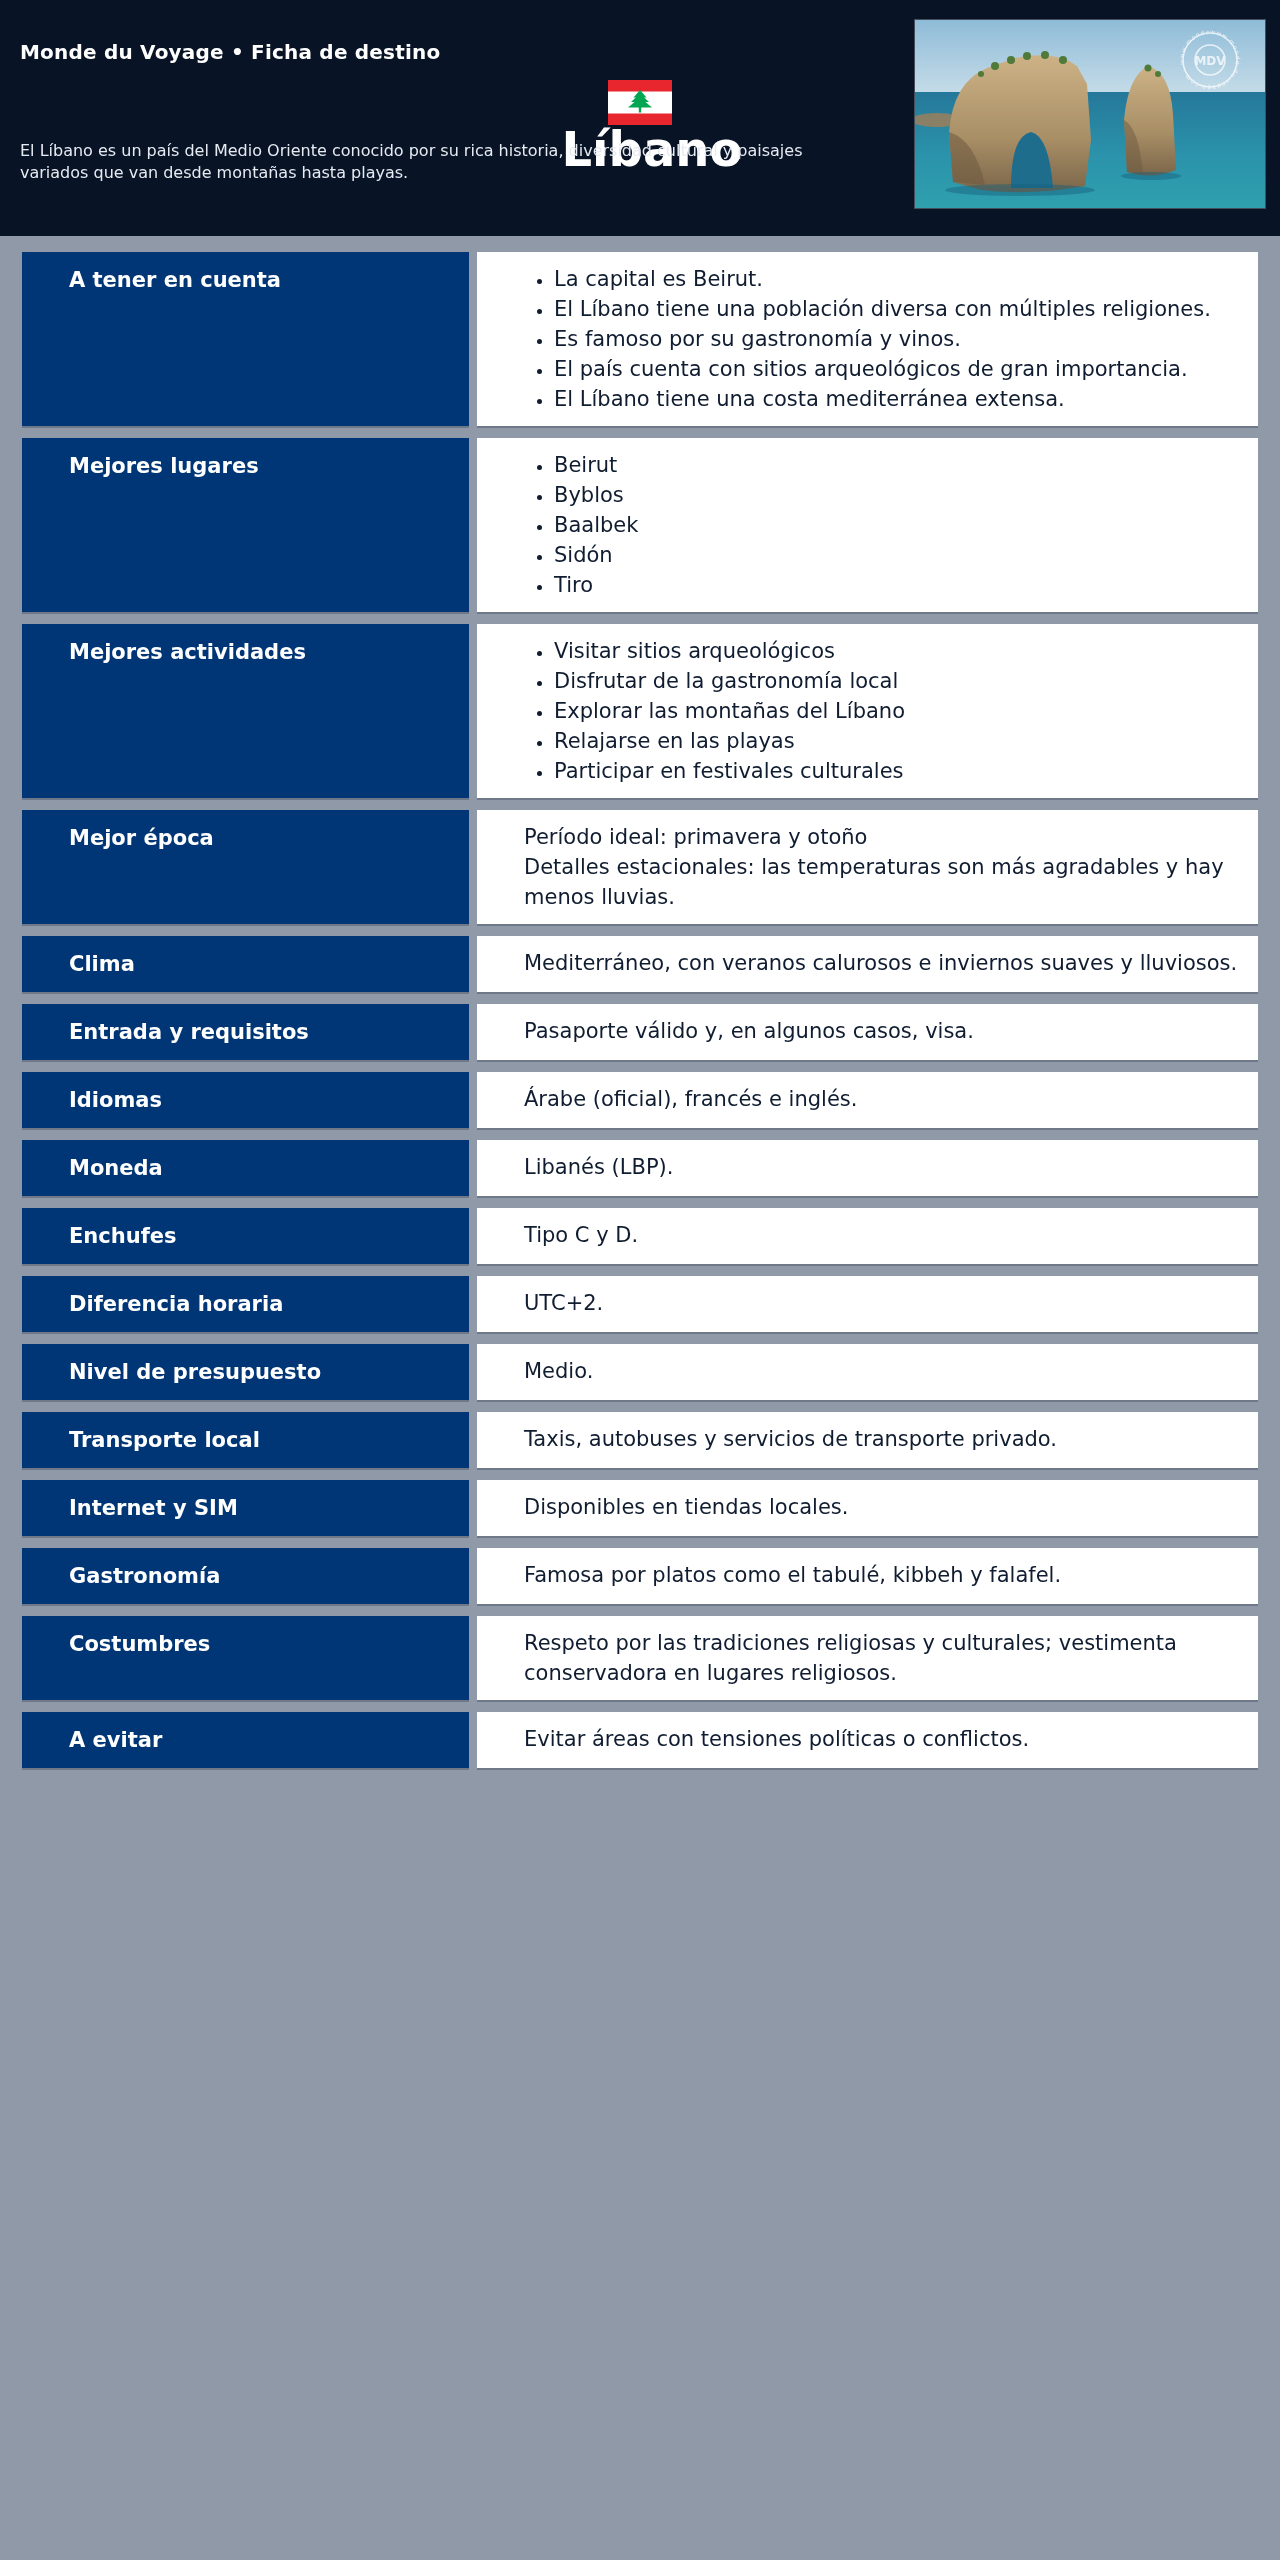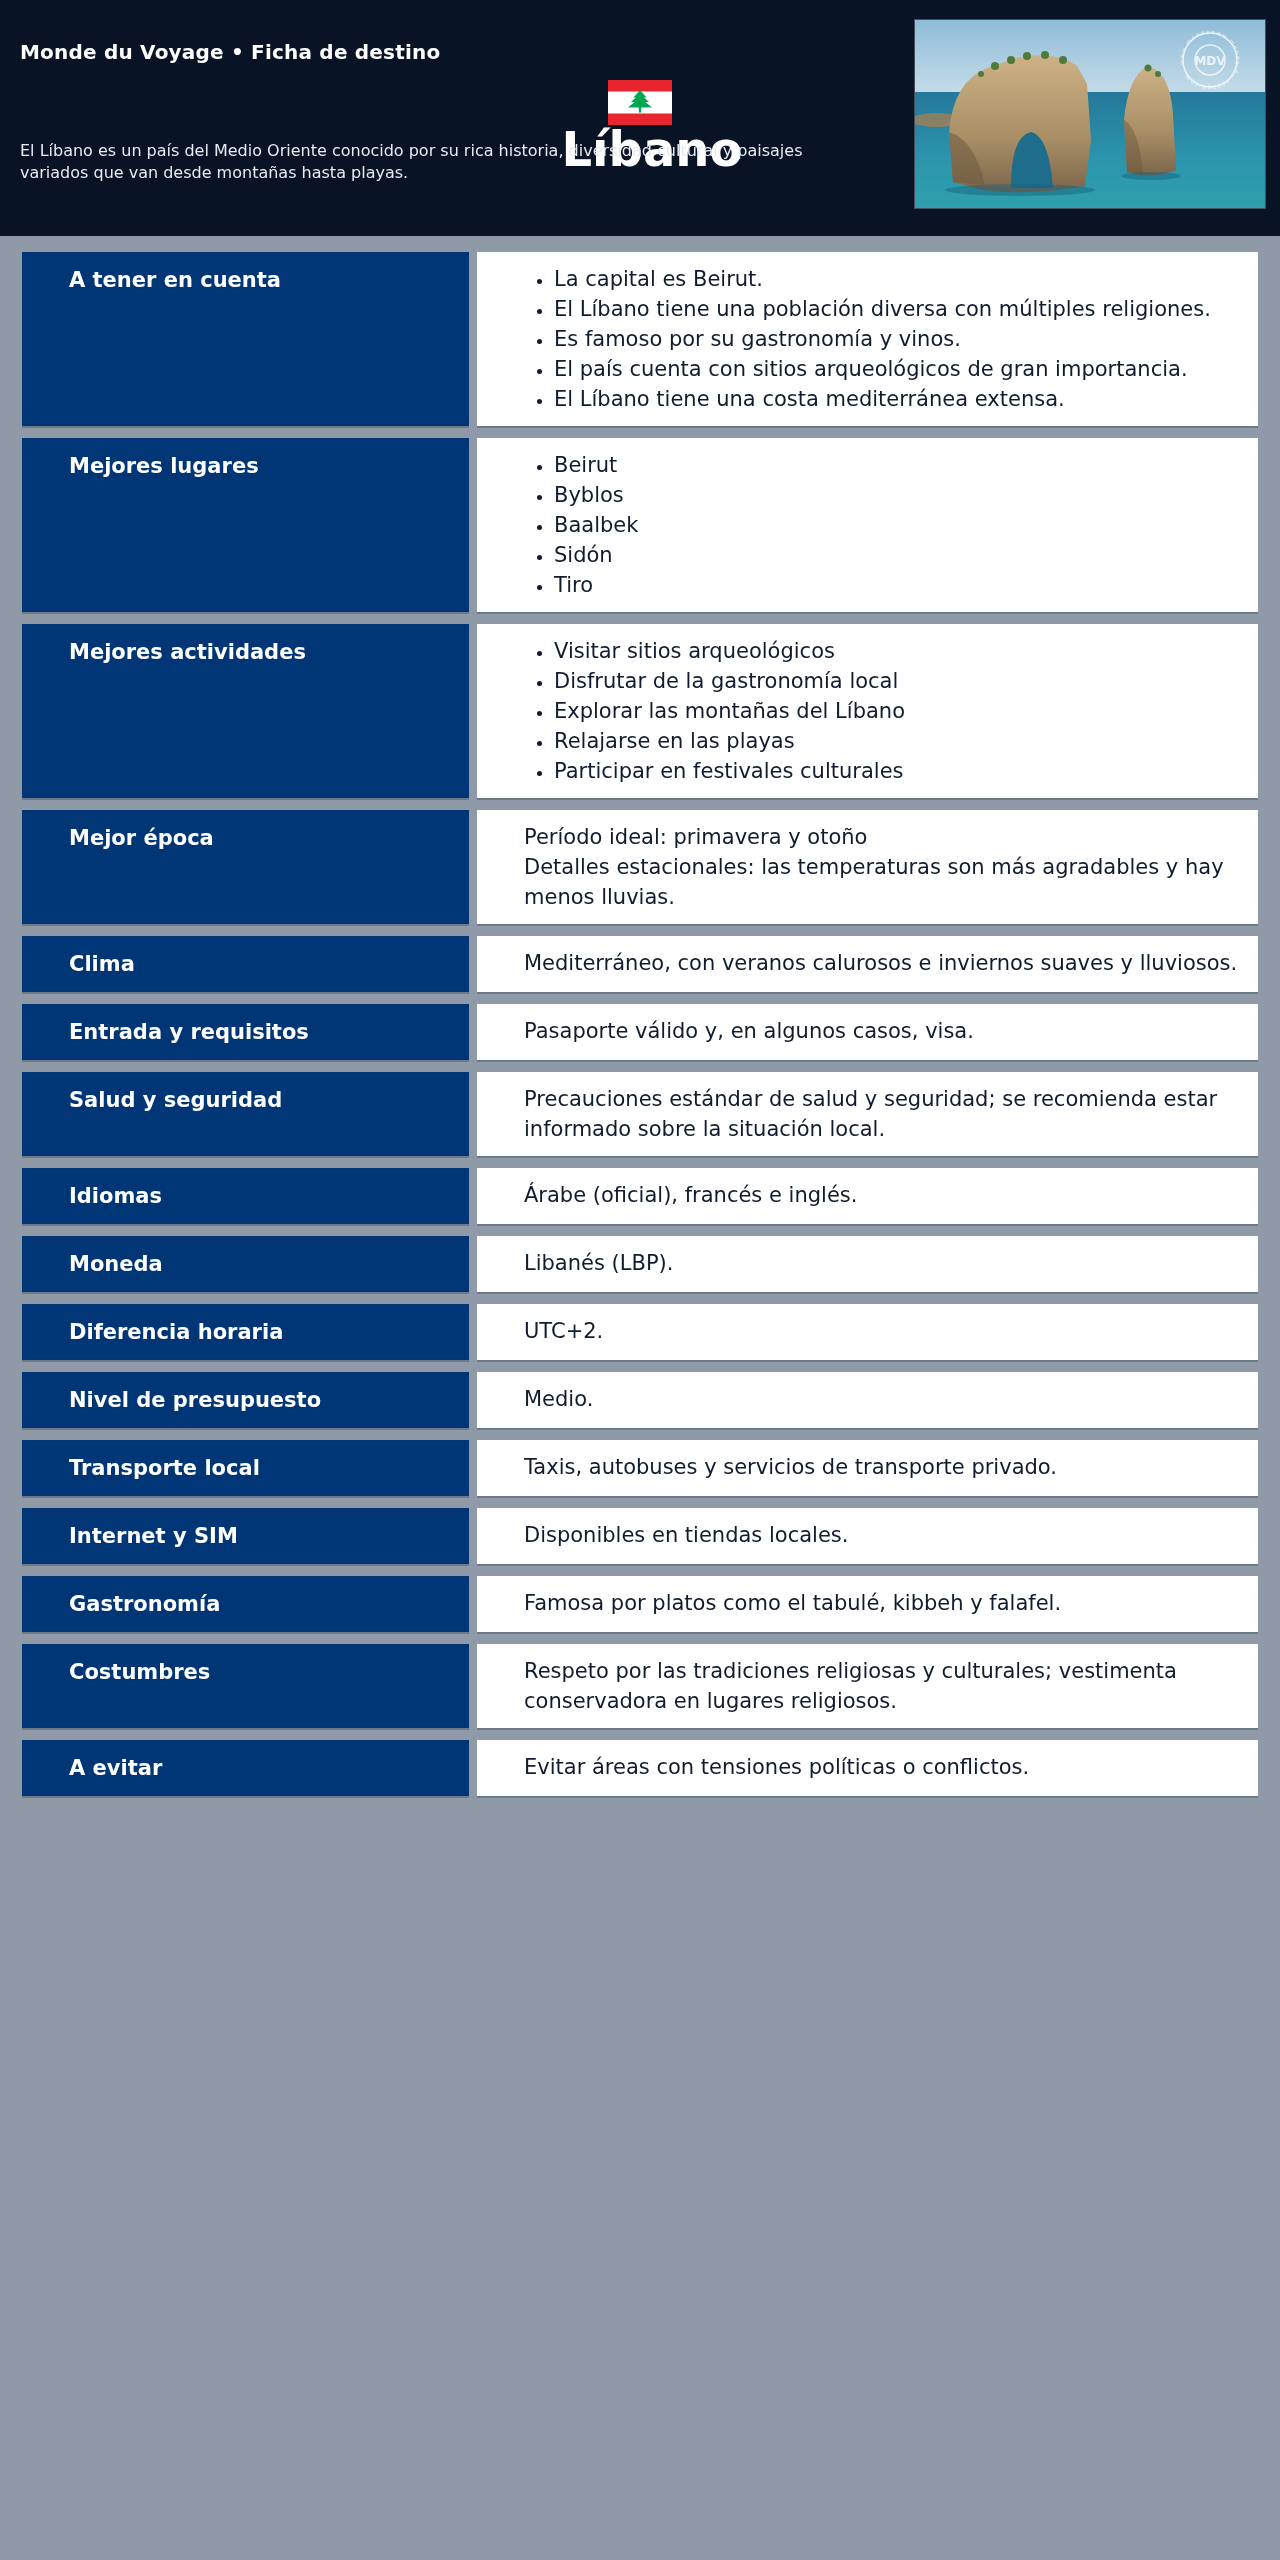--- a/index.html
+++ b/index.html
@@ -211,35 +211,35 @@
   <tr>
     <th class="row-label" scope="row">Clima</th>
     <td class="row-content">Mediterráneo, con veranos calurosos e inviernos suaves y lluviosos.</td>
   </tr>
 
   <tr>
     <th class="row-label" scope="row">Entrada y requisitos</th>
     <td class="row-content">Pasaporte válido y, en algunos casos, visa.</td>
   </tr>
 
-  <tr>
-    <th class="row-label" scope="row">Salud y seguridad</th>
-    <td class="row-content">Precauciones estándar de salud y seguridad; se recomienda estar informado sobre la situación local.</td>
-  </tr>
 
   <tr>
     <th class="row-label" scope="row">Idiomas</th>
     <td class="row-content">Árabe (oficial), francés e inglés.</td>
   </tr>
 
   <tr>
     <th class="row-label" scope="row">Moneda</th>
     <td class="row-content">Libanés (LBP).</td>
   </tr>
 
+  <tr>
+    <th class="row-label" scope="row">Enchufes</th>
+    <td class="row-content">Tipo C y D.</td>
+  </tr>
 
   <tr>
     <th class="row-label" scope="row">Diferencia horaria</th>
     <td class="row-content">UTC+2.</td>
   </tr>
 
   <tr>
     <th class="row-label" scope="row">Nivel de presupuesto</th>
     <td class="row-content">Medio.</td>
   </tr>

